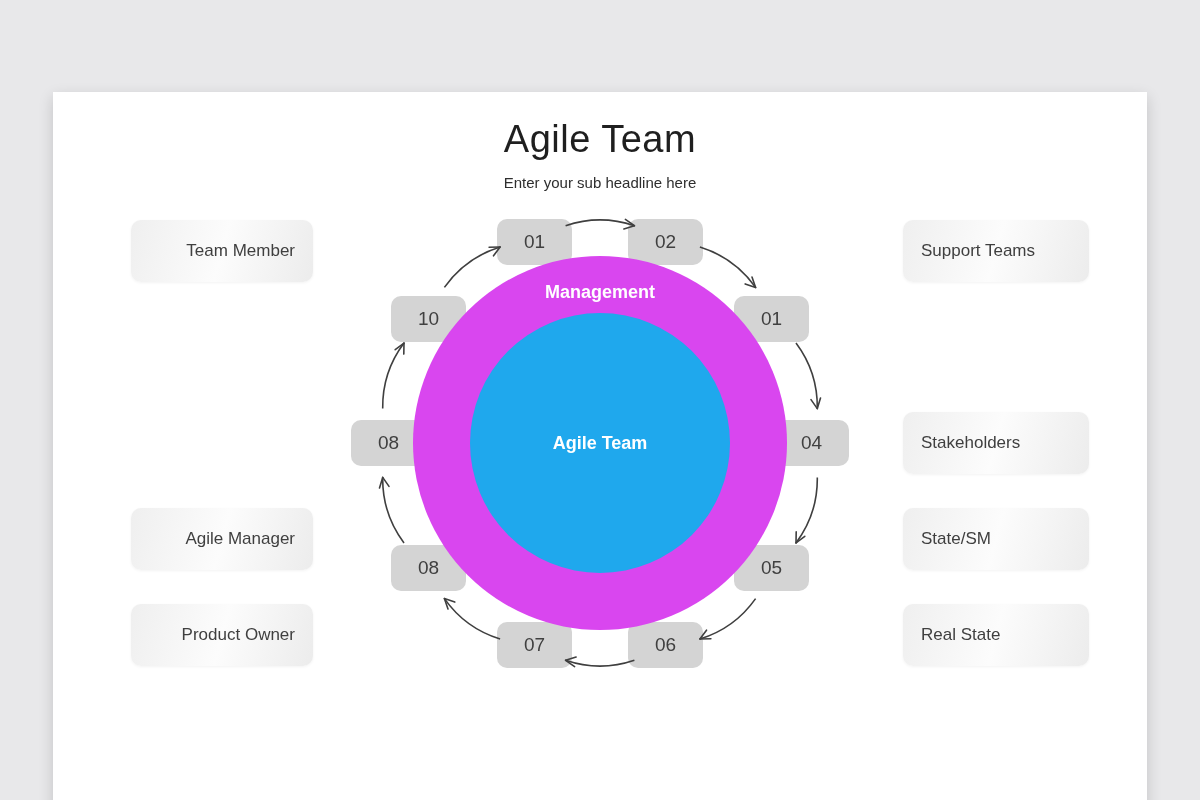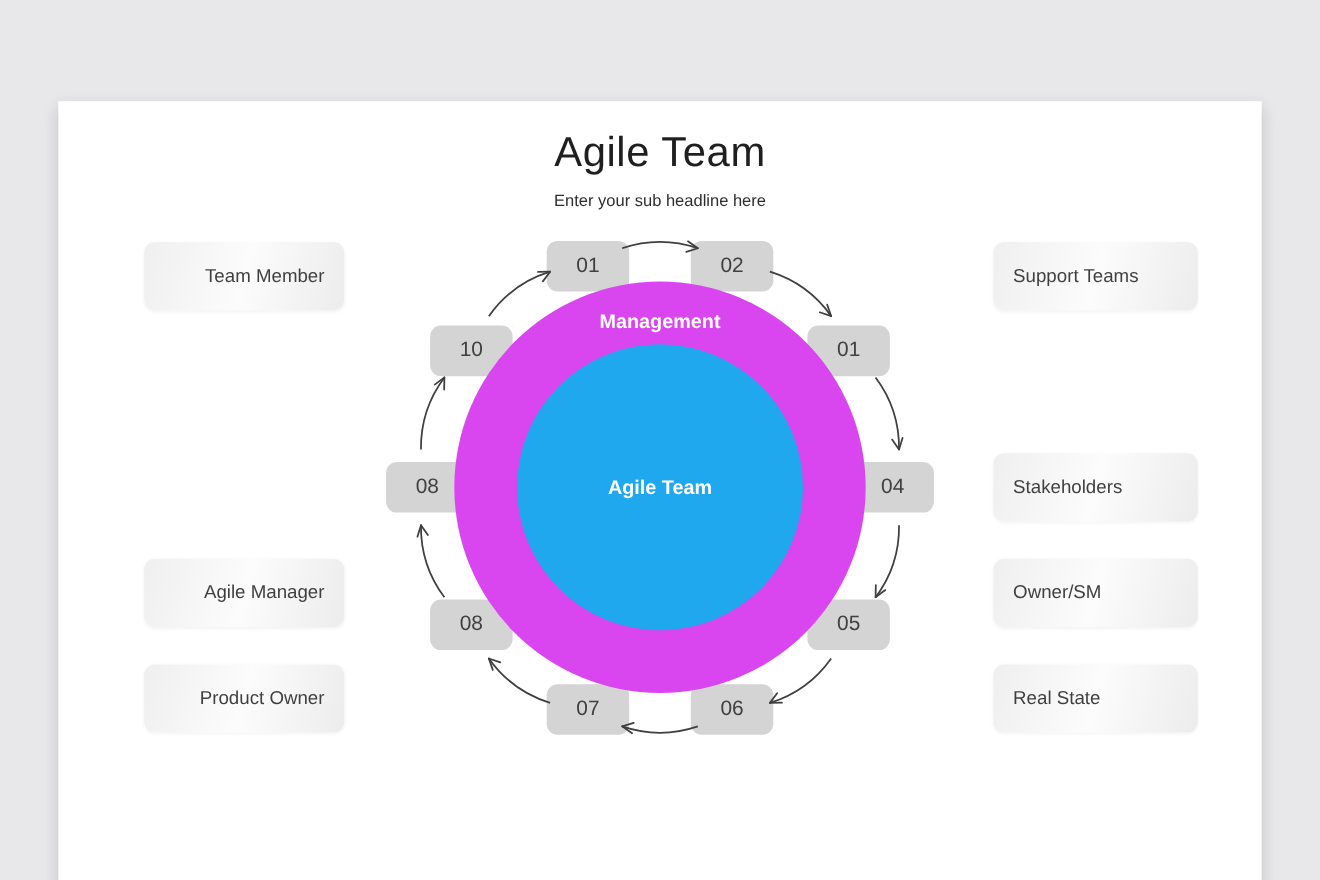--- a/index.html
+++ b/index.html
@@ -63,21 +63,21 @@
 
   <div class="title">Agile Team</div>
   <div class="subtitle">Enter your sub headline here</div>
 
   <div class="side-box side-left" style="top:128px">Team Member</div>
   <div class="side-box side-left" style="top:416px">Agile Manager</div>
   <div class="side-box side-left" style="top:512px">Product Owner</div>
 
   <div class="side-box side-right" style="top:128px">Support Teams</div>
   <div class="side-box side-right" style="top:320px">Stakeholders</div>
-  <div class="side-box side-right" style="top:416px">Owner/SM</div>
+  <div class="side-box side-right" style="top:416px">State/SM</div>
   <div class="side-box side-right" style="top:512px">Real State</div>
 
   <div class="step" style="left:444px;top:127px">01</div>
   <div class="step" style="left:575px;top:127px">02</div>
   <div class="step" style="left:681px;top:204px">01</div>
   <div class="step" style="left:721px;top:328px">04</div>
   <div class="step" style="left:681px;top:453px">05</div>
   <div class="step" style="left:575px;top:530px">06</div>
   <div class="step" style="left:444px;top:530px">07</div>
   <div class="step" style="left:338px;top:453px">08</div>

